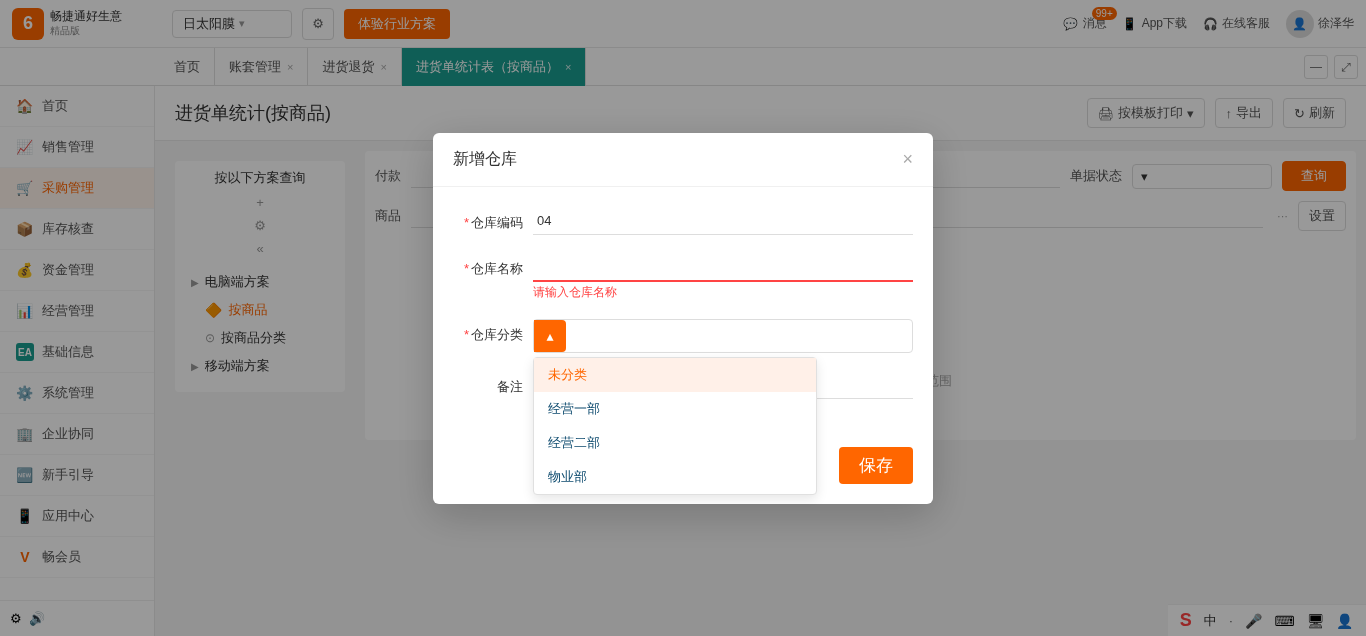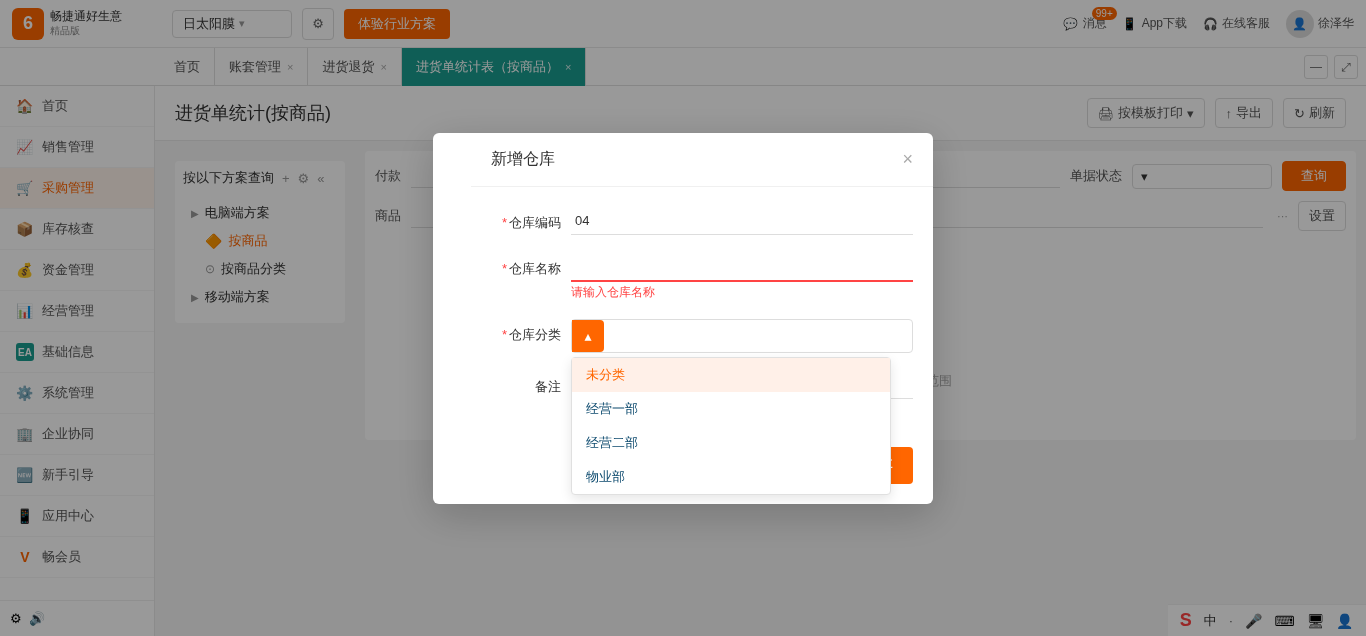--- a/index.html
+++ b/index.html
@@ -179,21 +179,21 @@
     .page-action-btn.orange { background: #ff6600; color: white; border-color: #ff6600; }
 
     .query-panel {
       background: #fff;
       margin: 10px;
       border-radius: 4px;
       padding: 10px;
     }
     .query-header {
       display: flex; align-items: center; gap: 8px;
-      font-size: 13px; color: #333; margin-bottom: 8px;
+      font-size: 13px; color: #333; margin-bottom: 8px; flex-direction: column;
     }
     .query-tree {
       padding: 4px 0;
     }
     .tree-item {
       display: flex; align-items: center; gap: 6px;
       padding: 5px 8px; cursor: pointer; color: #333; font-size: 13px;
     }
     .tree-item.active { color: #ff6600; }
     .tree-arrow { font-size: 10px; color: #999; }
@@ -238,21 +238,20 @@
     }
 
     
     .dialog {
       background: #fff;
       border-radius: 6px;
       width: 500px;
       box-shadow: 0 10px 40px rgba(0,0,0,0.2);
       position: relative;
       z-index: 101;
-      padding-left: 38px;
     }
     .dialog-header {
       display: flex; align-items: center; justify-content: space-between;
       padding: 16px 20px;
       border-bottom: 1px solid #f0f0f0;
     }
     .dialog-title { font-size: 16px; font-weight: 500; color: #333; }
     .dialog-close {
       cursor: pointer; color: #aaa; font-size: 18px;
     }
@@ -315,21 +314,21 @@
       display: flex; align-items: center; justify-content: center;
       cursor: pointer;
       border-radius: 0 4px 4px 0;
       color: white;
       font-size: 14px;
     }
     
     .category-dropdown {
       position: absolute;
       top: 38px; left: 0;
-      width: 320px;
+      width: 284px;
       background: #fff;
       border: 1px solid #e0e0e0;
       border-radius: 4px;
       box-shadow: 0 4px 12px rgba(0,0,0,0.1);
       z-index: 200;
     }
     .dropdown-item {
       padding: 8px 14px;
       cursor: pointer;
       font-size: 13px;

